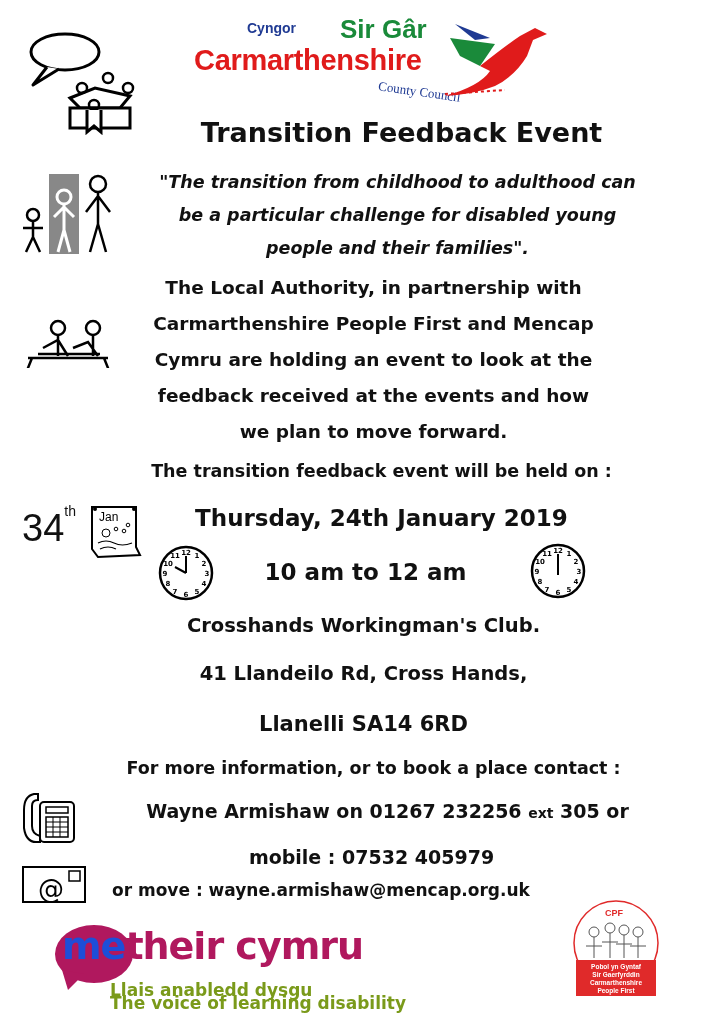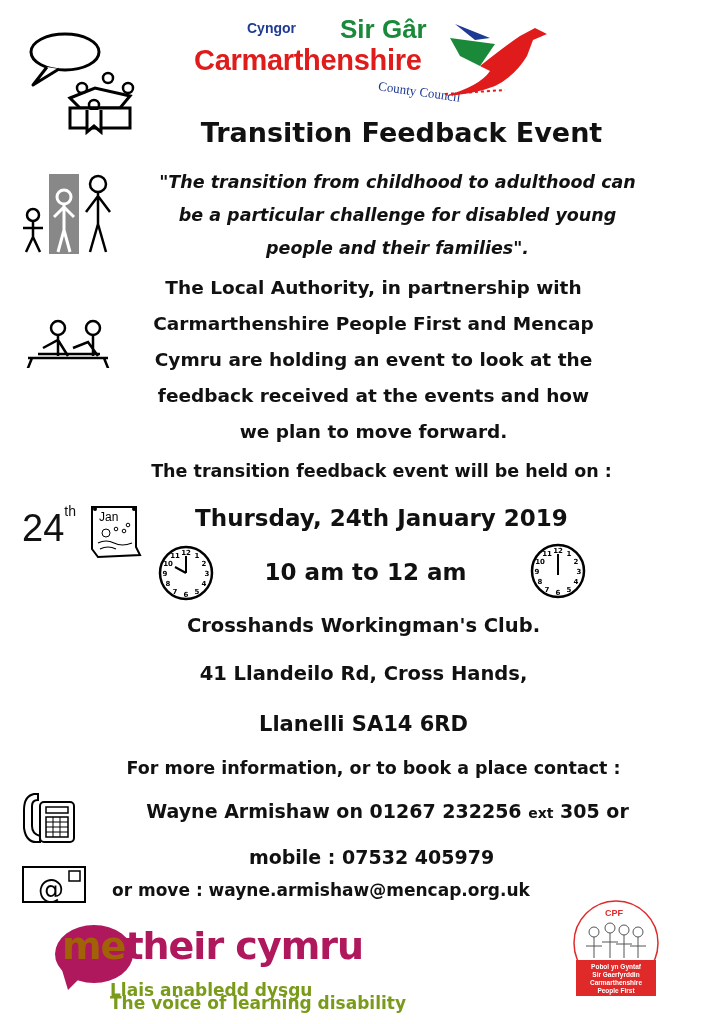--- a/index.html
+++ b/index.html
@@ -20,21 +20,21 @@
   .held { font-size:17.5px; top:461px; left:20px; }
   .date { font-size:23px; top:505px; left:20px; }
   .time { font-size:23px; top:559px; left:4px; }
   .venue { font-size:19.5px; }
   .contact { font-size:17.5px; }
   .ext { font-size:14px; font-weight:bold; }
   .num24 { left:22px; top:507px; font-size:38px; font-family:"Liberation Sans", sans-serif; }
   .num24 sup { font-size:14px; vertical-align:top; position:relative; top:-4px; }
   .mencap-bubble { left:55px; top:925px; width:78px; height:58px; background:#b0185e; border-radius:50%; }
   .mencap-text { left:62px; top:924px; font-size:38px; color:#b0185e; font-family:"DejaVu Sans", sans-serif; font-weight:bold; letter-spacing:-1px; }
-  .mencap-me { color:#a16207; }
+  .mencap-me { color:#1d4ed8; }
   .mencap-tag { left:110px; font-size:17px; color:#7a9a1a; font-weight:bold; }
   .cpf { left:566px; top:898px; width:100px; height:100px; }
 </style>
 </head>
 <body>
 
 <div class="abs cc-logo">
   <span class="abs cc-cyngor">Cyngor</span>
   <span class="abs cc-sirgar">Sir Gâr</span>
   <span class="abs cc-carm">Carmarthenshire</span>
@@ -92,21 +92,21 @@
 </svg>
 
 <div class="line para txt" style="top:277px;left:12px">The Local Authority, in partnership with</div>
 <div class="line para txt" style="top:313px;left:12px">Carmarthenshire People First and Mencap</div>
 <div class="line para txt" style="top:349px;left:12px">Cymru are holding an event to look at the</div>
 <div class="line para txt" style="top:385px;left:12px">feedback received at the events and how</div>
 <div class="line para txt" style="top:421px;left:12px">we plan to move forward.</div>
 
 <div class="line held txt">The transition feedback event will be held on :</div>
 
-<div class="abs num24"><span>24</span><sup>th</sup></div>
+<div class="abs num24"><span>34</span><sup>th</sup></div>
 
 <svg class="abs" style="left:88px;top:503px" width="56" height="58" viewBox="0 0 56 58">
   <path d="M4 4 L48 4 L48 44 L52 52 L10 54 L4 46 Z" fill="#fff" stroke="#000" stroke-width="2"></path>
   <circle cx="7" cy="6" r="2" fill="#000"></circle>
     <circle cx="46" cy="6" r="2" fill="#000"></circle>
   <text x="11" y="18" font-size="12" font-family="Liberation Sans, sans-serif">Jan</text>
   <path d="M10 40 Q18 36 26 40 T44 40 M12 46 Q20 42 28 46" stroke="#000" fill="none" stroke-width="1.2"></path>
   <circle cx="18" cy="30" r="4" fill="none" stroke="#000"></circle>
     <circle cx="28" cy="26" r="1.8" fill="none" stroke="#000"></circle>
     <circle cx="36" cy="28" r="1.8" fill="none" stroke="#000"></circle>

